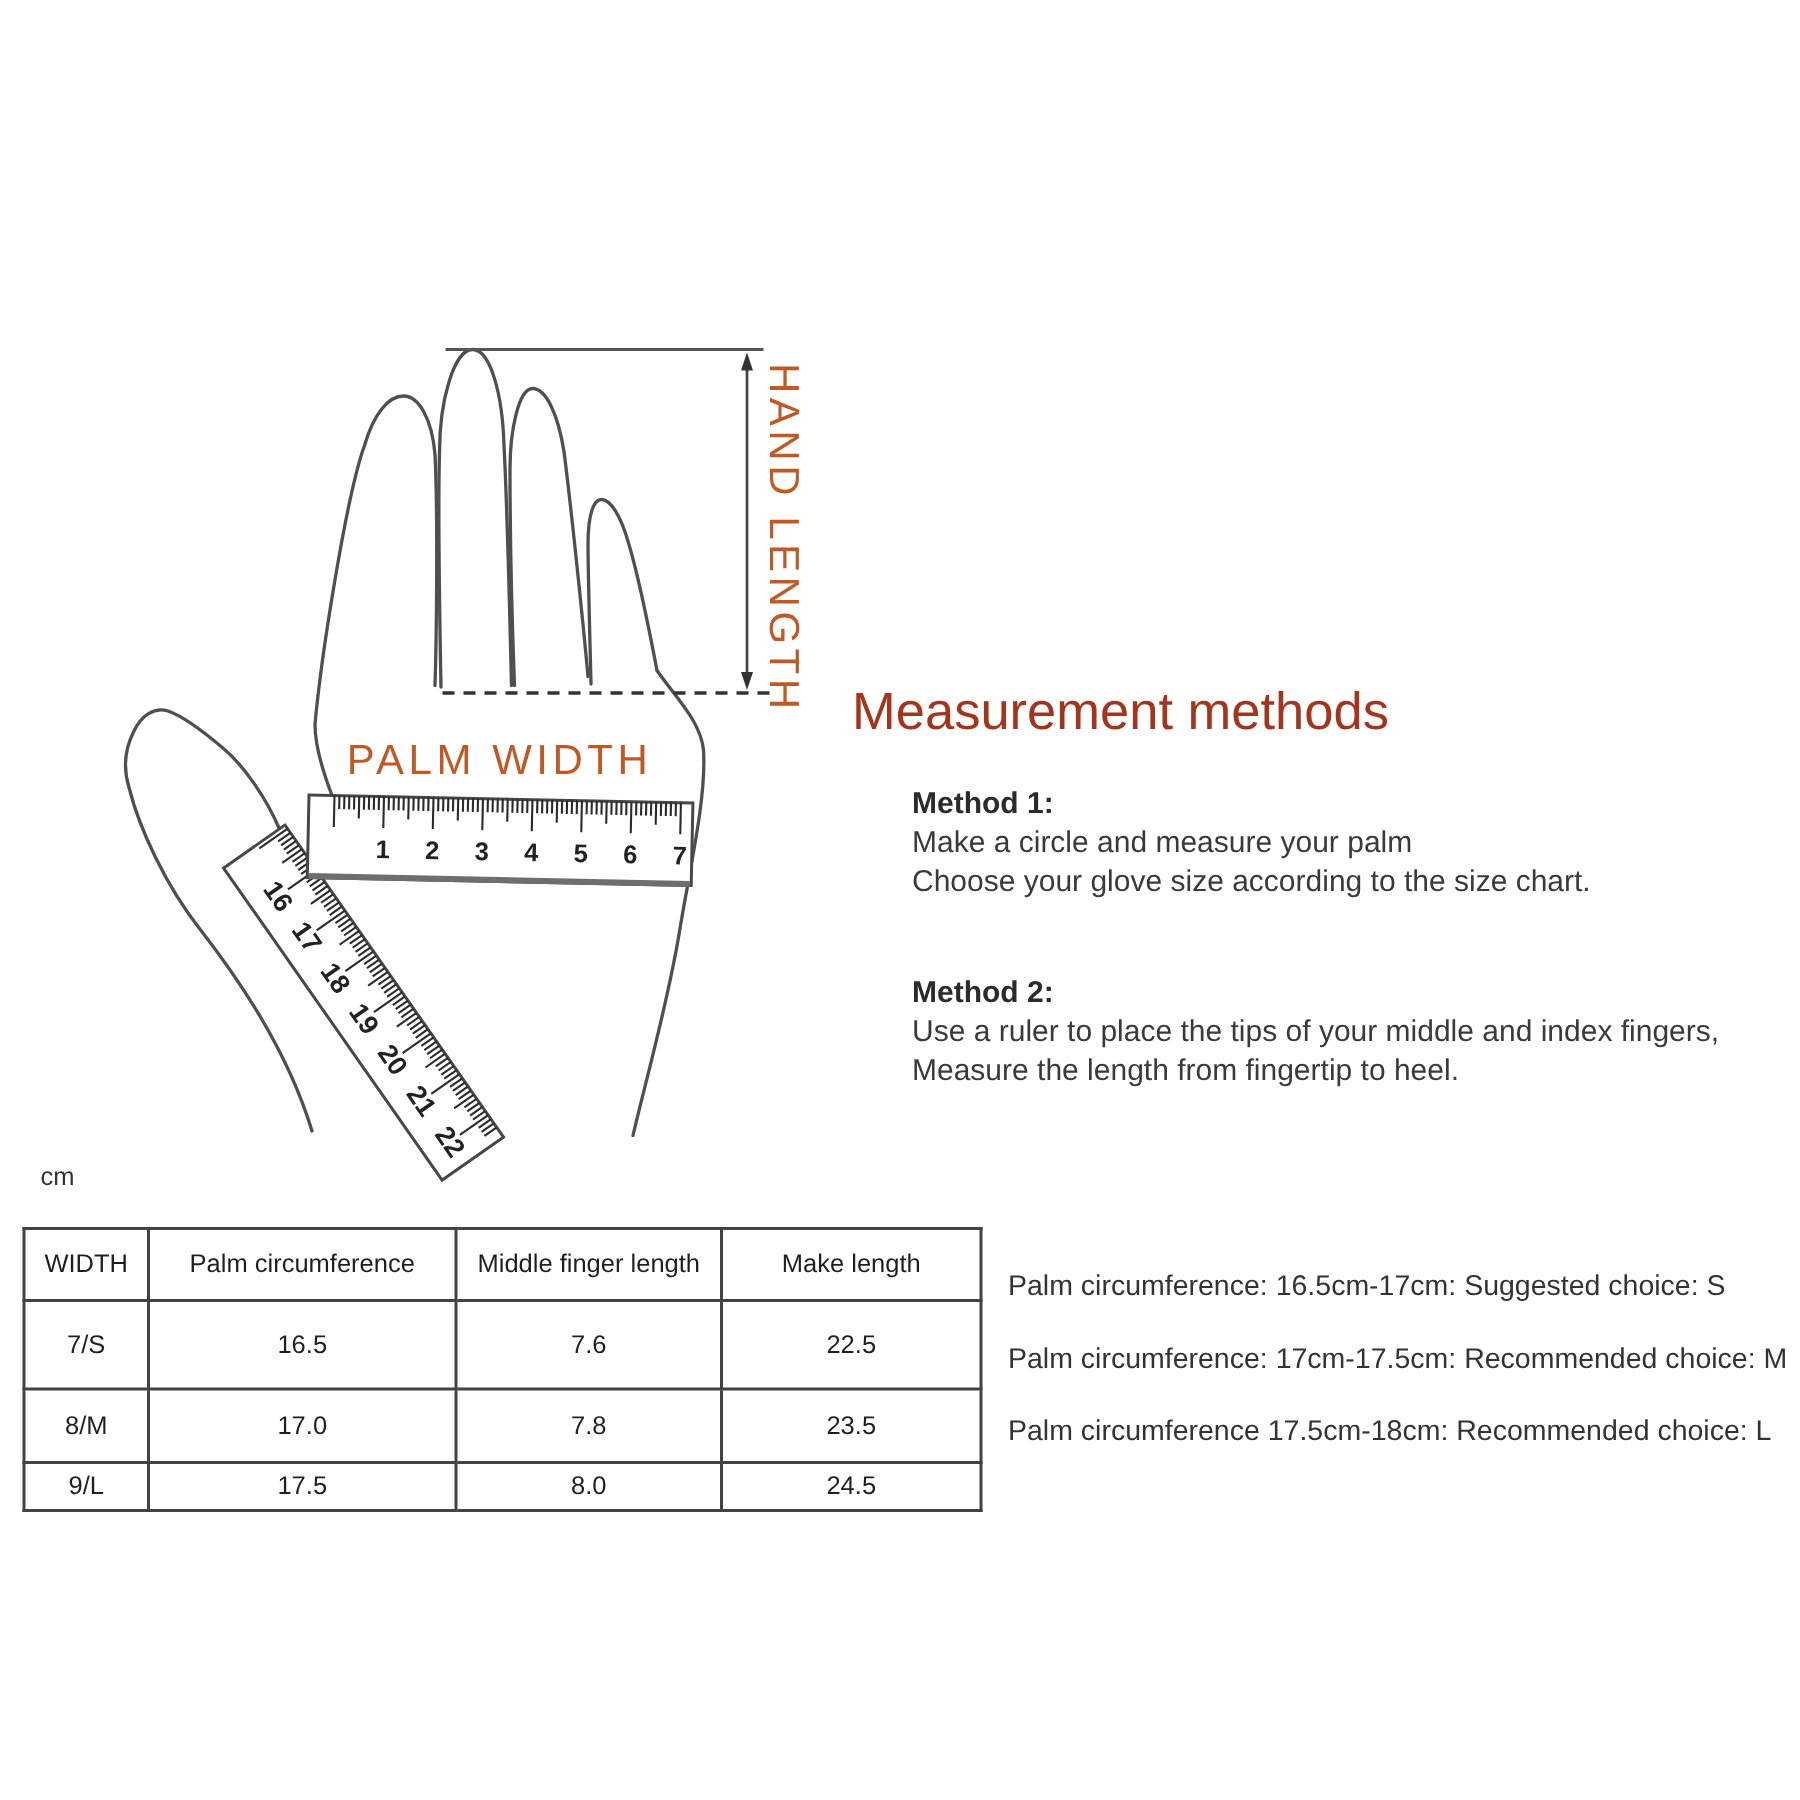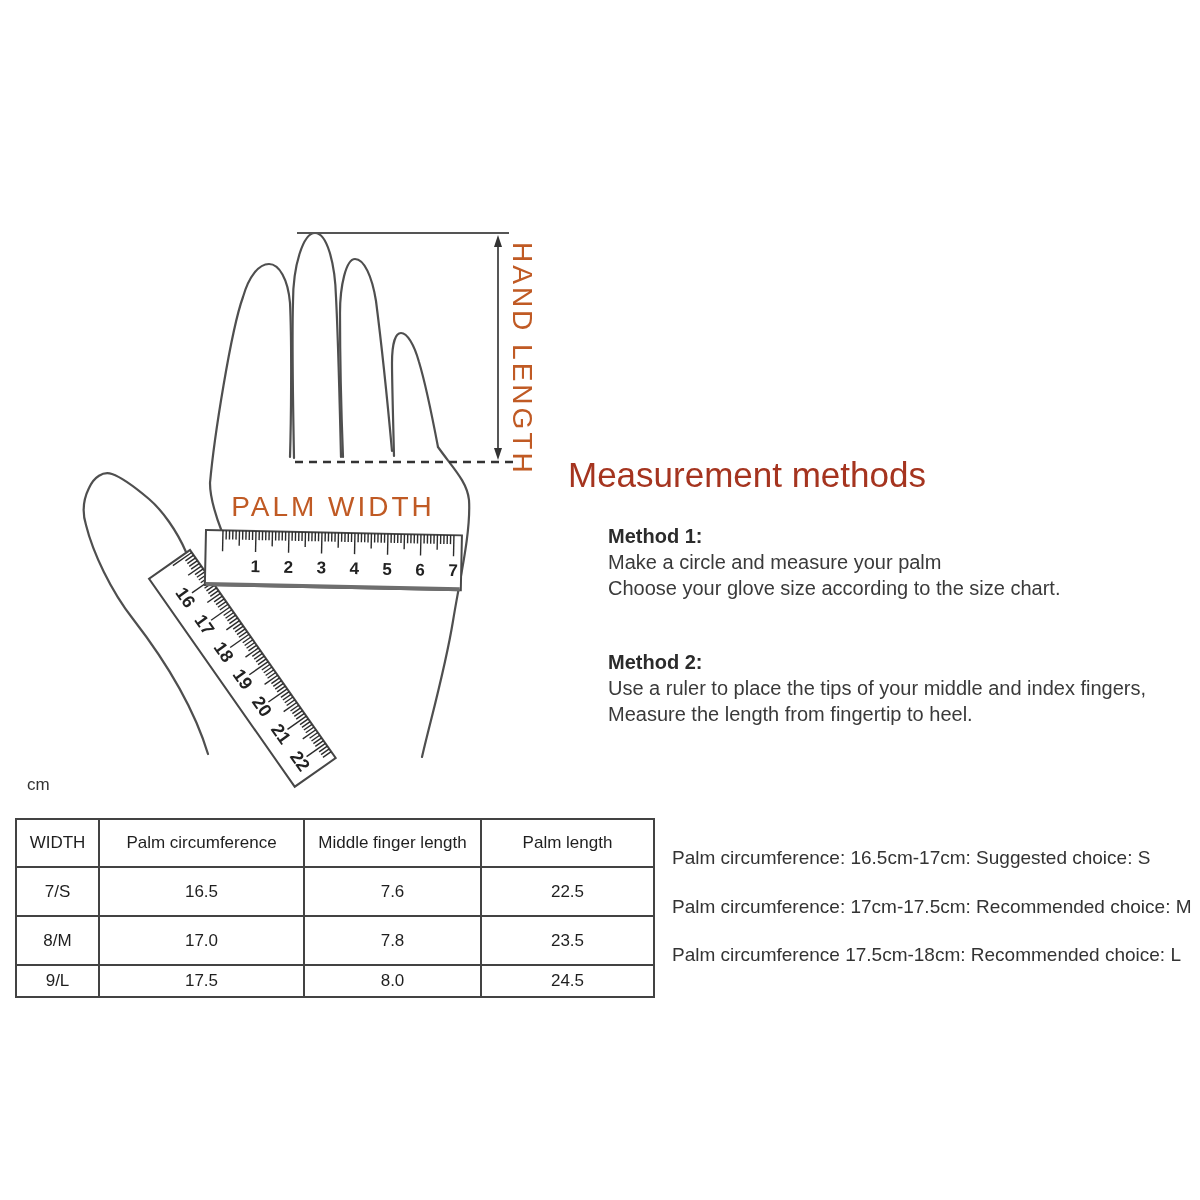--- a/index.html
+++ b/index.html
@@ -250,23 +250,23 @@
       <col style="width:83px">
       <col style="width:205px">
       <col style="width:177px">
       <col style="width:173px">
     </colgroup>
   <tbody>
       <tr style="height:48px">
     <th>WIDTH</th>
     <th>Palm circumference</th>
     <th>Middle finger length</th>
-    <th>Palm length</th>
-  </tr>
-  <tr style="height:49px">
+    <th>Make length</th>
+  </tr>
+  <tr style="height:59px">
     <td>7/S</td>
     <td>16.5</td>
     <td>7.6</td>
     <td>22.5</td>
   </tr>
   <tr style="height:49px">
     <td>8/M</td>
     <td>17.0</td>
     <td>7.8</td>
     <td>23.5</td>

